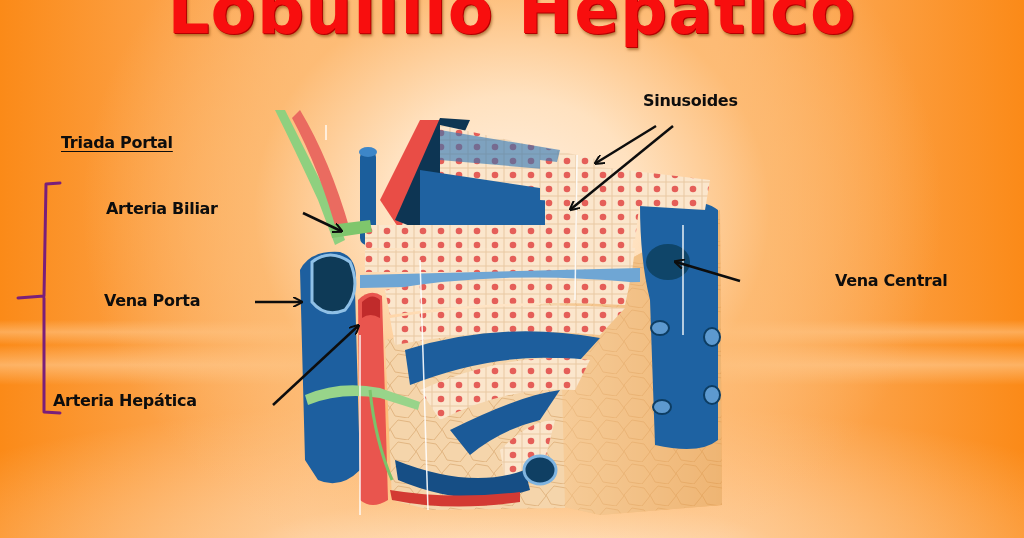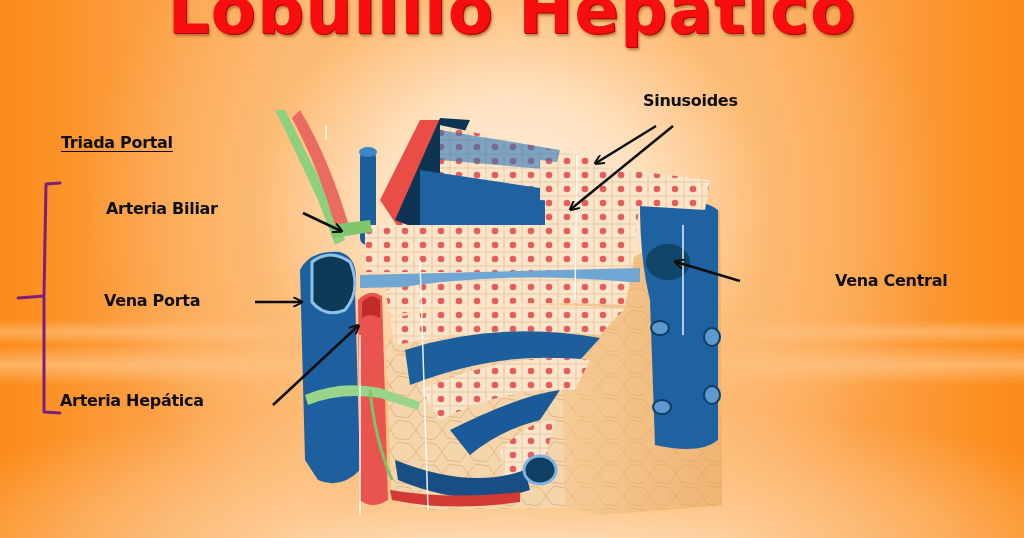--- a/index.html
+++ b/index.html
@@ -115,21 +115,21 @@
     <line x1="420" y1="260" x2="428" y2="510"></line>
     <line x1="577" y1="155" x2="575" y2="300"></line>
     <line x1="683" y1="225" x2="683" y2="335"></line>
     <line x1="360" y1="335" x2="360" y2="515"></line>
   </g>
 </svg>
 
 <div class="label triada" style="left:61px; top:133px;">Triada Portal</div>
 <div class="label" style="left:106px; top:199px;">Arteria Biliar</div>
 <div class="label" style="left:104px; top:291px;">Vena Porta</div>
-<div class="label" style="left:60px; top:391px;">Arteria Hepática</div>
+<div class="label" style="left:53px; top:391px;">Arteria Hepática</div>
 <div class="label" style="left:643px; top:91px;">Sinusoides</div>
 <div class="label" style="left:788px; top:271px;margin-left:47px;">Vena Central</div>
 
 <svg width="1024" height="538" viewBox="0 0 1024 538">
   <defs>
     <marker id="arrowhead" markerWidth="10" markerHeight="10" refX="8" refY="5" orient="auto" markerUnits="userSpaceOnUse">
       <path d="M0 0 L10 5 L0 10" fill="none" stroke="#0d0d0d" stroke-width="2"></path>
     </marker>
   </defs>
 

